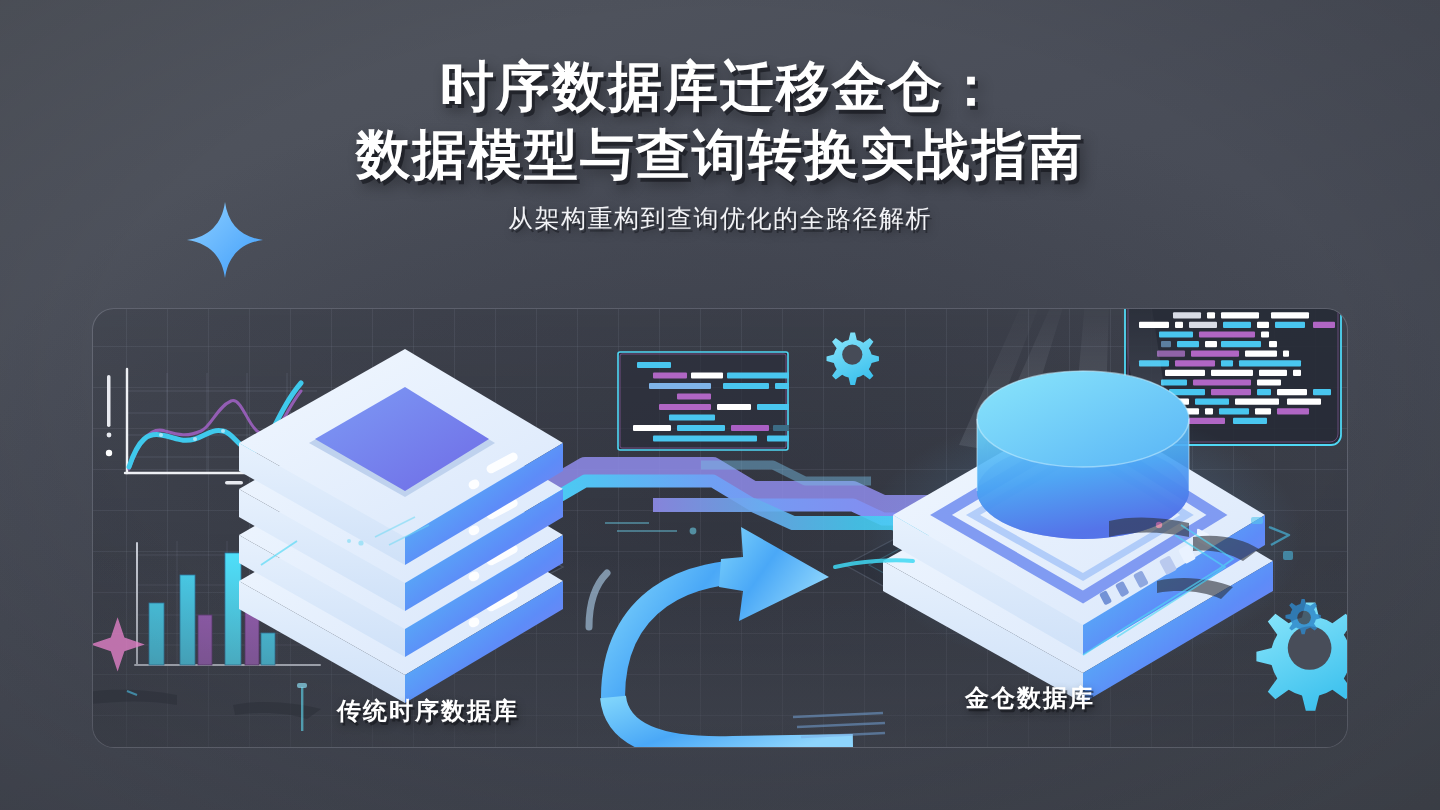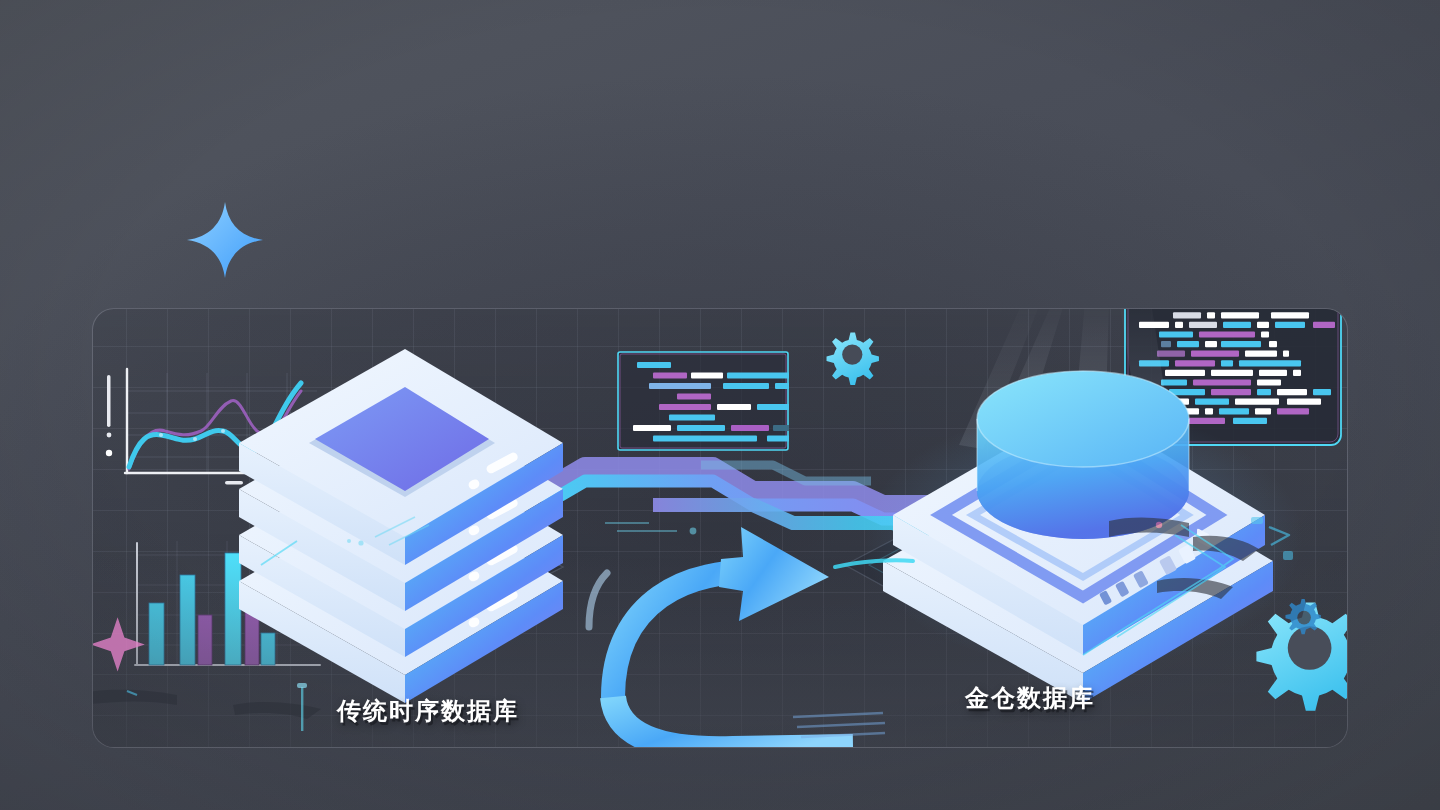--- a/index.html
+++ b/index.html
@@ -91,20 +91,25 @@
   #scene { position:absolute; left:0; top:0; width:1256px; height:440px; z-index:20; }
 
   
   #sparkle-main { position:absolute; left:183px; top:198px; width:84px; height:84px; z-index:35; }
 </style>
 </head>
 <body>
 
 <div id="stage">
 
+  <div id="header">
+    <div class="title-line">时序数据库迁移金仓：</div>
+    <div class="title-line">数据模型与查询转换实战指南</div>
+    <div id="subtitle">从架构重构到查询优化的全路径解析</div>
+  </div>
 
   <svg id="sparkle-main" viewBox="0 0 84 84">
     <defs>
       <linearGradient id="spg" x1="0" y1="0" x2="1" y2="1">
         <stop offset="0%" stop-color="#8fd0ff"></stop>
           <stop offset="100%" stop-color="#3f9dfb"></stop>
       </linearGradient>
     </defs>
     <path d="M42 4 C45 26 58 39 80 42 C58 45 45 58 42 80 C39 58 26 45 4 42 C26 39 39 26 42 4 Z" fill="url(#spg)"></path>
   </svg>

